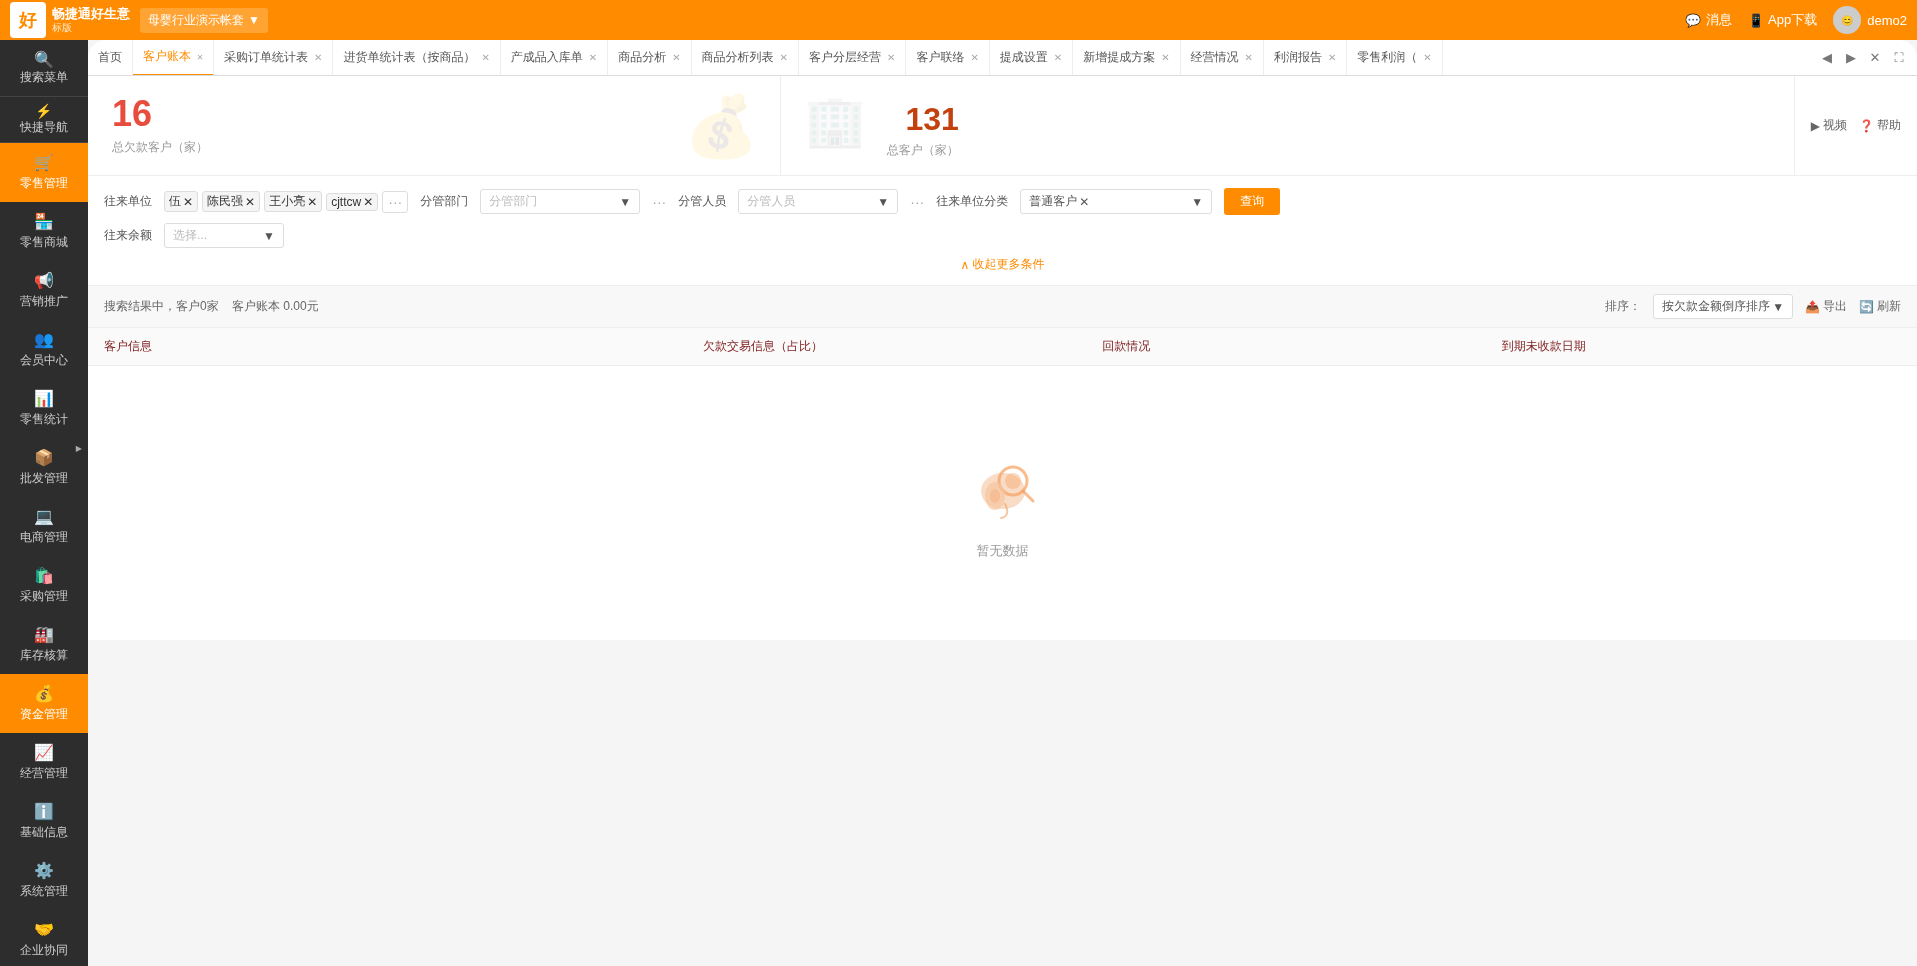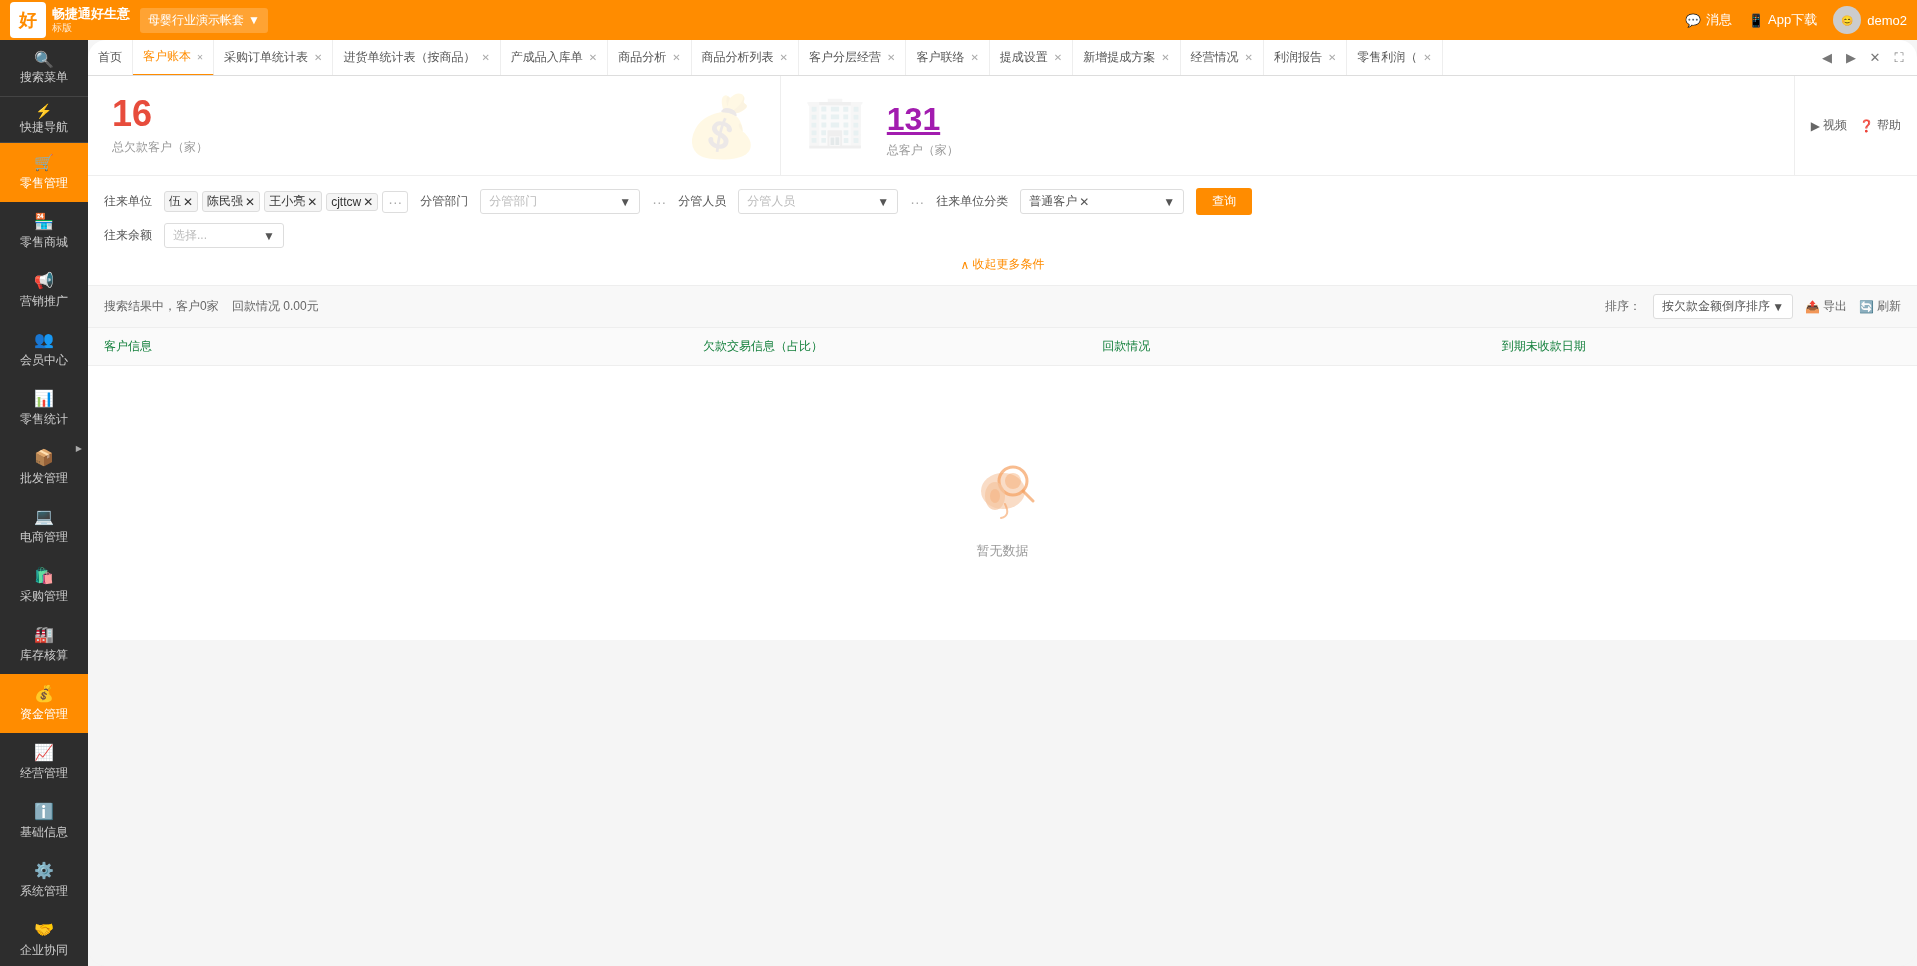--- a/index.html
+++ b/index.html
@@ -53,21 +53,21 @@
     .btn-query { background: #ff8c00; color: #fff; border: none; border-radius: 3px; padding: 5px 16px; font-size: 12px; cursor: pointer; }
 
     
     .result-bar { background: #f8f8f8; padding: 8px 16px; display: flex; align-items: center; justify-content: space-between; font-size: 12px; color: #666; border-bottom: 1px solid #eee; }
     .result-actions { display: flex; gap: 12px; align-items: center; }
     .result-action-btn { display: flex; align-items: center; gap: 3px; cursor: pointer; color: #666; }
 
     
     .table-container { background: #fff; }
     .table-header { display: flex; padding: 10px 16px; border-bottom: 1px solid #eee; background: #fafafa; }
-    .table-col { flex: 1; font-size: 12px; color: #15803d; font-weight: 500; }
+    .table-col { flex: 1; font-size: 12px; color: #7f1d1d; font-weight: 500; }
     .table-col:first-child { flex: 1.5; }
 
     
     .empty-state { display: flex; flex-direction: column; align-items: center; justify-content: center; padding: 80px 28px; }
     .empty-icon { font-size: 80px; margin-bottom: 16px; }
     .empty-text { color: #999; font-size: 13px; }
 
     
     .tag-with-x { display: inline-flex; align-items: center; gap: 2px; background: #f5f5f5; border: 1px solid #ddd; border-radius: 3px; padding: 1px 4px; font-size: 12px; }
 
@@ -257,21 +257,21 @@
             <div class="stat-label">总欠款客户（家）</div>
           </div>
 
 
           <div class="stat-card" style="flex:1.5;border-right:none;">
             <div style="display:flex;align-items:flex-start;gap:20px;width:100%;">
               <div style="display:flex;flex-direction:column;">
                 <div class="bg-icon" style="position:static;transform:none;opacity:0.15;color:#87CEEB;font-size:50px;margin-bottom:4px;">🏢</div>
               </div>
               <div style="display:flex;flex-direction:column;padding-top:8px;">
-                <div class="stat-value" style="font-size:32px;text-decoration:underline;color:#a21caf;">131</div>
+                <div class="stat-value" style="font-size:32px;color:#c2410c;text-align:right;">131</div>
                 <div class="stat-label">总客户（家）</div>
               </div>
             </div>
           </div>
 
           <div style="display:flex;flex-direction:column;justify-content:center;align-items:flex-end;padding:12px 16px;min-width:120px;border-left:1px solid #eee;">
             <div style="display:flex;gap:12px;">
               <div style="display:flex;align-items:center;gap:3px;cursor:pointer;color:#666;font-size:12px;">
                 <span>▶</span>
                 <span>视频</span>
@@ -316,21 +316,21 @@
             <span style="color:#aaa;cursor:pointer;font-size:14px;">···</span>
 
             <span class="filter-label">分管人员</span>
             <div class="filter-select" style="width:160px;">
               <span style="color:#bbb;">分管人员</span>
               <span>▼</span>
             </div>
             <span style="color:#aaa;cursor:pointer;font-size:14px;">···</span>
 
             <span class="filter-label">往来单位分类</span>
-            <div class="filter-select" style="width:164px;">
+            <div class="filter-select" style="width:192px;">
               <div class="tag-with-x" style="border:none;background:transparent;padding:0;">
                 <span>普通客户</span>
                 <span class="x">✕</span>
               </div>
               <span>▼</span>
             </div>
 
             <button class="btn-query">查询</button>
           </div>
 
@@ -347,21 +347,21 @@
               <span>∧</span>
               <span>收起更多条件</span>
             </div>
           </div>
         </div>
 
         <div class="result-bar">
           <div>
             <span>搜索结果中，客户0家</span>
             &nbsp;&nbsp;
-            <span>回款情况 0.00元</span>
+            <span>客户账本 0.00元</span>
           </div>
           <div class="result-actions">
             <span>排序：</span>
             <div class="filter-select" style="width:140px;background:#fff;">
               <span>按欠款金额倒序排序</span>
               <span>▼</span>
             </div>
             <div class="result-action-btn">
               <span>📤</span>
               <span>导出</span>

